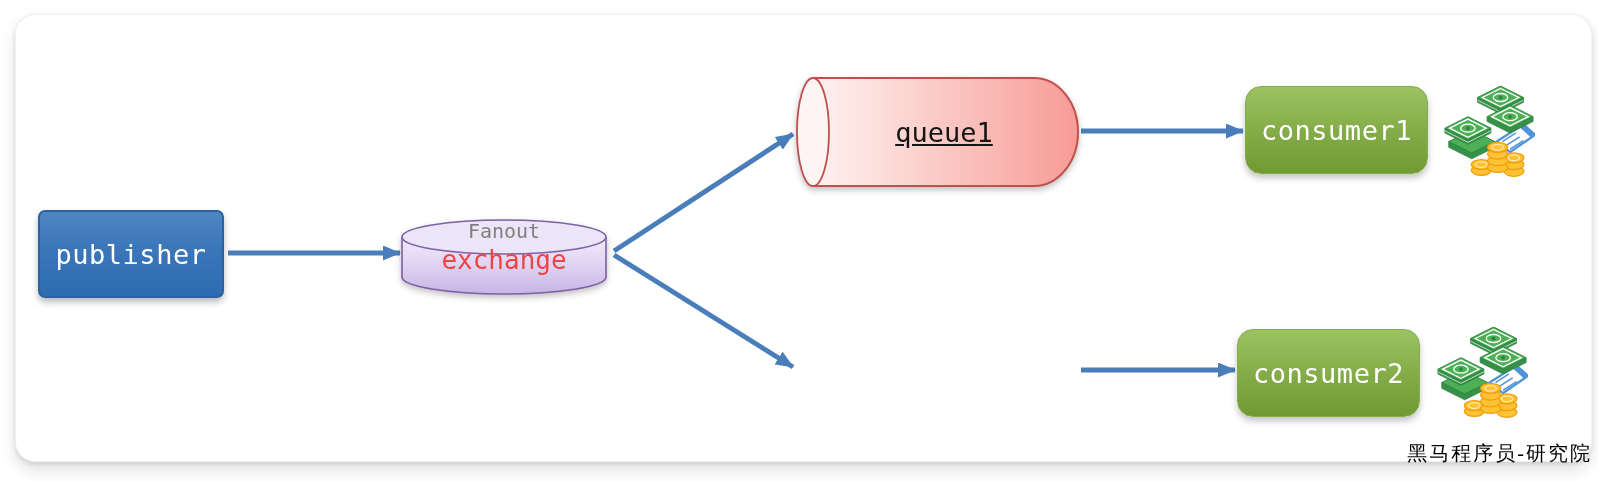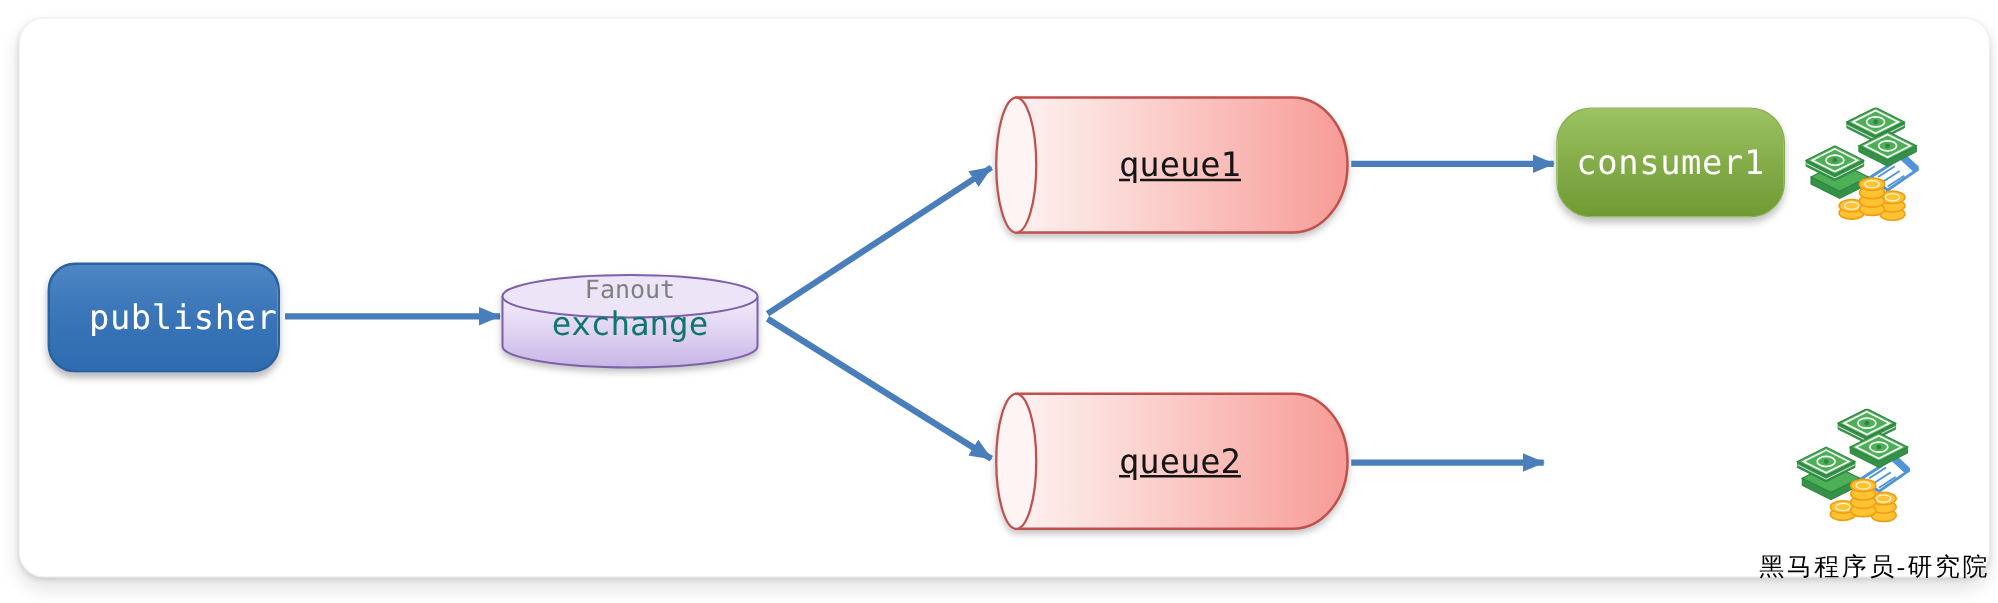--- a/index.html
+++ b/index.html
@@ -14,44 +14,43 @@
     z-index:1;
   }
 
   .connectors { position:absolute; left:0; top:0; width:1598px; height:482px; z-index:2; pointer-events:none; }
 
   .node {
     position:absolute; display:flex; align-items:center; justify-content:center;
     color:#ffffff; font-size:27px; letter-spacing:0.5px; z-index:3;
   }
   .publisher {
-    left:38px; top:210px; width:186px; height:88px; border-radius:22px;
+    left:38px; top:210px; width:186px; height:88px; border-radius:7px;
     background:linear-gradient(180deg,#4f86c5 0%, #3a76b8 45%, #2e6bb0 100%);
     border:2px solid #2b619f;
     box-shadow:0 4px 6px rgba(60,60,60,0.35);
-    justify-content:flex-end;
   }
   .consumer {
-    width:183px; height:88px; border-radius:28px;
+    width:183px; height:88px; border-radius:16px;
     background:linear-gradient(180deg,#9cc261 0%, #84ad49 50%, #6f9a33 100%);
     border:1px solid #86ad4b;
     box-shadow:0 4px 6px rgba(60,60,60,0.30);
   }
   .consumer1 { left:1245px; top:86px; }
   .consumer2 { left:1237px; top:329px; }
 
   .exchange-wrap { position:absolute; left:400px; top:218px; width:208px; height:78px; z-index:3; }
   .exchange-wrap svg { filter:drop-shadow(0 3px 3px rgba(0,0,0,0.25)); }
   .fanout-label {
     position:absolute; top:1px; left:0; width:100%; text-align:center;
     font-size:20px; color:#7f7f7f; z-index:4;
   }
   .exchange-label {
     position:absolute; top:27px; left:0; width:100%; text-align:center;
-    font-size:26px; color:#0f766e; z-index:4;
+    font-size:26px; color:#ef4444; z-index:4;
   }
 
   .queue-wrap { position:absolute; width:290px; height:112px; z-index:3; }
   .queue1 { left:792px; top:76px; }
   .queue2 { left:792px; top:313px; }
   .queue-wrap svg { filter:drop-shadow(0 3px 3px rgba(0,0,0,0.25)); }
   .queue-label {
     position:absolute; top:0; left:14px; width:276px; height:112px;
     display:flex; align-items:center; justify-content:center;
     font-size:27px; color:#151515; z-index:4;text-decoration:underline;
@@ -111,30 +110,26 @@
   </div>
 
   <div class="queue-wrap queue1">
     <svg width="290" height="112" viewBox="0 0 290 112">
       <path d="M21,2 L242,2 A44,54 0 0 1 242,110 L21,110 Z" fill="url(#qgrad)" stroke="#c0504d" stroke-width="2"></path>
       <ellipse cx="21" cy="56" rx="16" ry="54" fill="#fdf4f3" stroke="#c0504d" stroke-width="1.8"></ellipse>
     </svg>
     <div class="queue-label">queue1</div>
   </div>
 
-  <div class="queue-wrap queue2">
-    <svg width="290" height="112" viewBox="0 0 290 112">
-      <path d="M21,2 L242,2 A44,54 0 0 1 242,110 L21,110 Z" fill="url(#qgrad)" stroke="#c0504d" stroke-width="2"></path>
-      <ellipse cx="21" cy="56" rx="16" ry="54" fill="#fdf4f3" stroke="#c0504d" stroke-width="1.8"></ellipse>
-    </svg>
-    <div class="queue-label">queue2</div>
-  </div>
 
   <div class="node consumer consumer1">
     <span>consumer1</span>
+  </div>
+  <div class="node consumer consumer2">
+    <span>consumer2</span>
   </div>
 
   <div class="money money1">
     <svg width="92" height="92" viewBox="0 0 96 96">
       <g>
         <polygon points="56,58 84,40 96,51 70,69" fill="#ffffff" stroke="#4f94d8" stroke-width="2.4"></polygon>
         <polygon points="84,40 96,51 92,54 80,43" fill="#4f94d8"></polygon>
         <path d="M62,58 l14,-9 M66,62 l14,-9 M70,66 l14,-9" stroke="#4f94d8" stroke-width="1.6" fill="none"></path>
       </g>
       <g>

